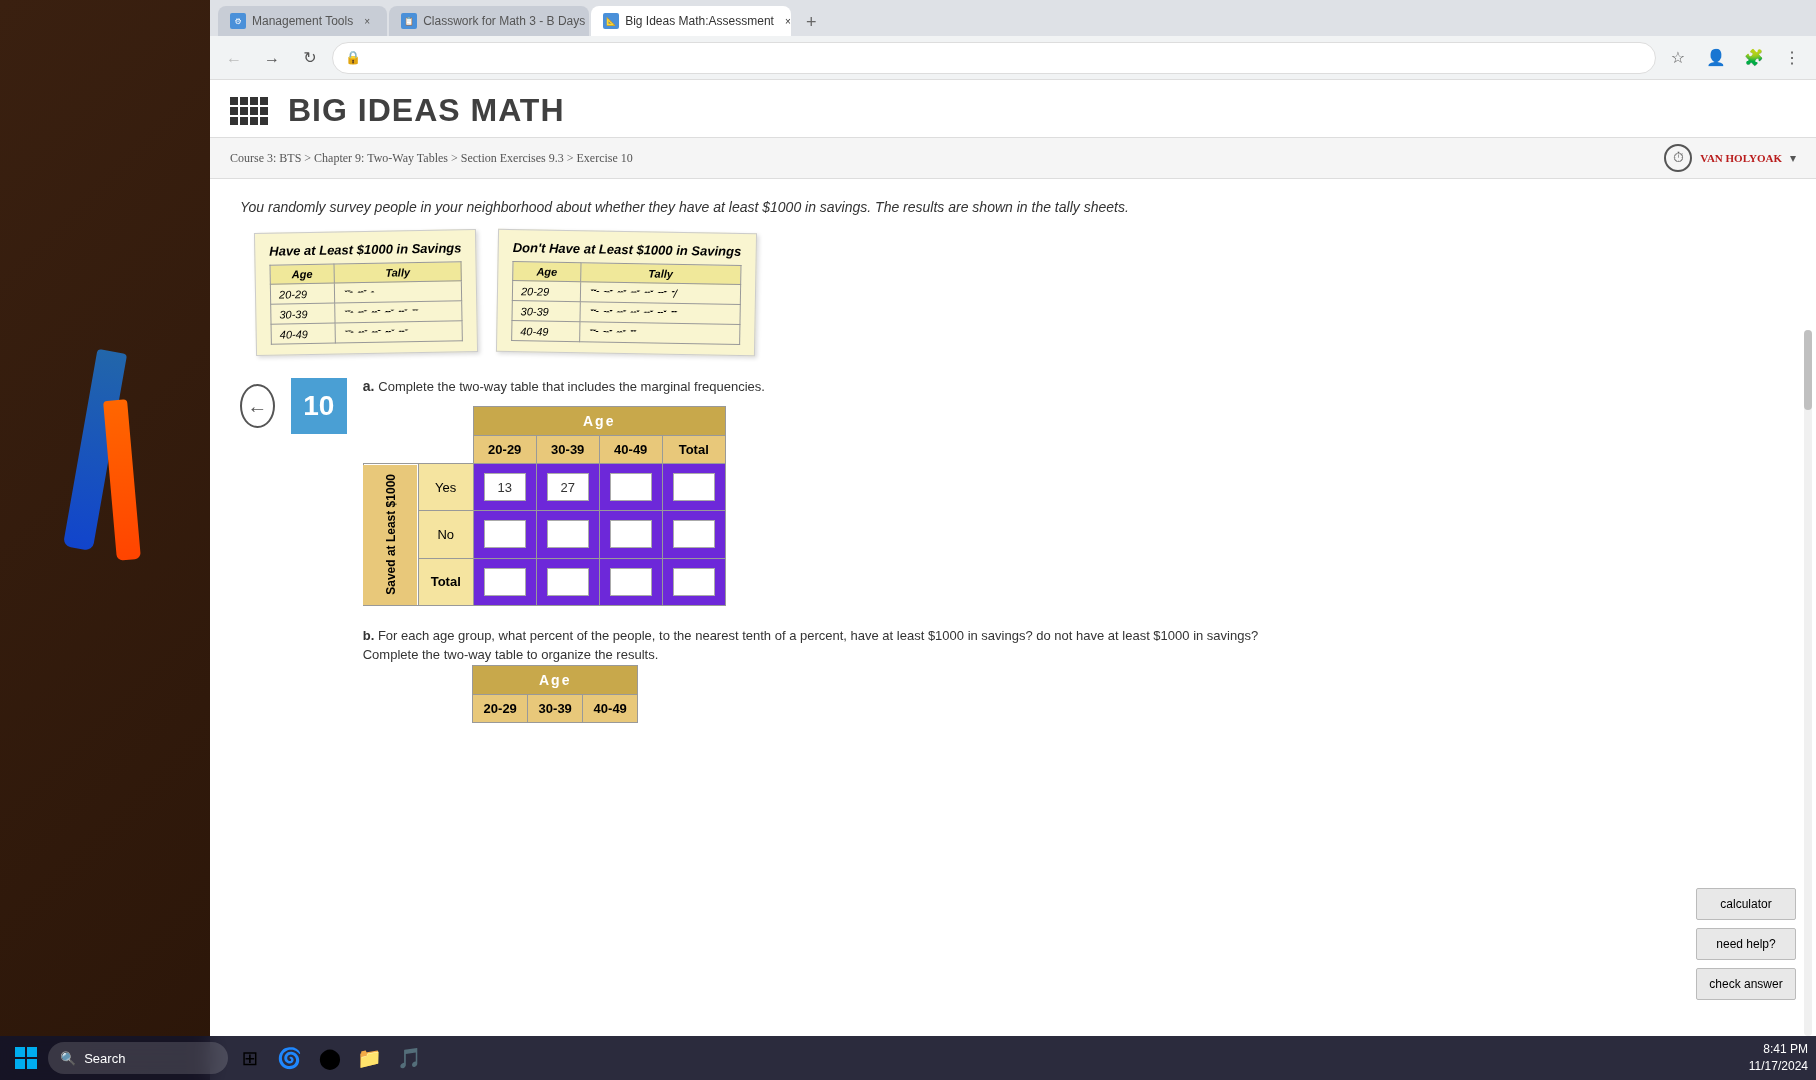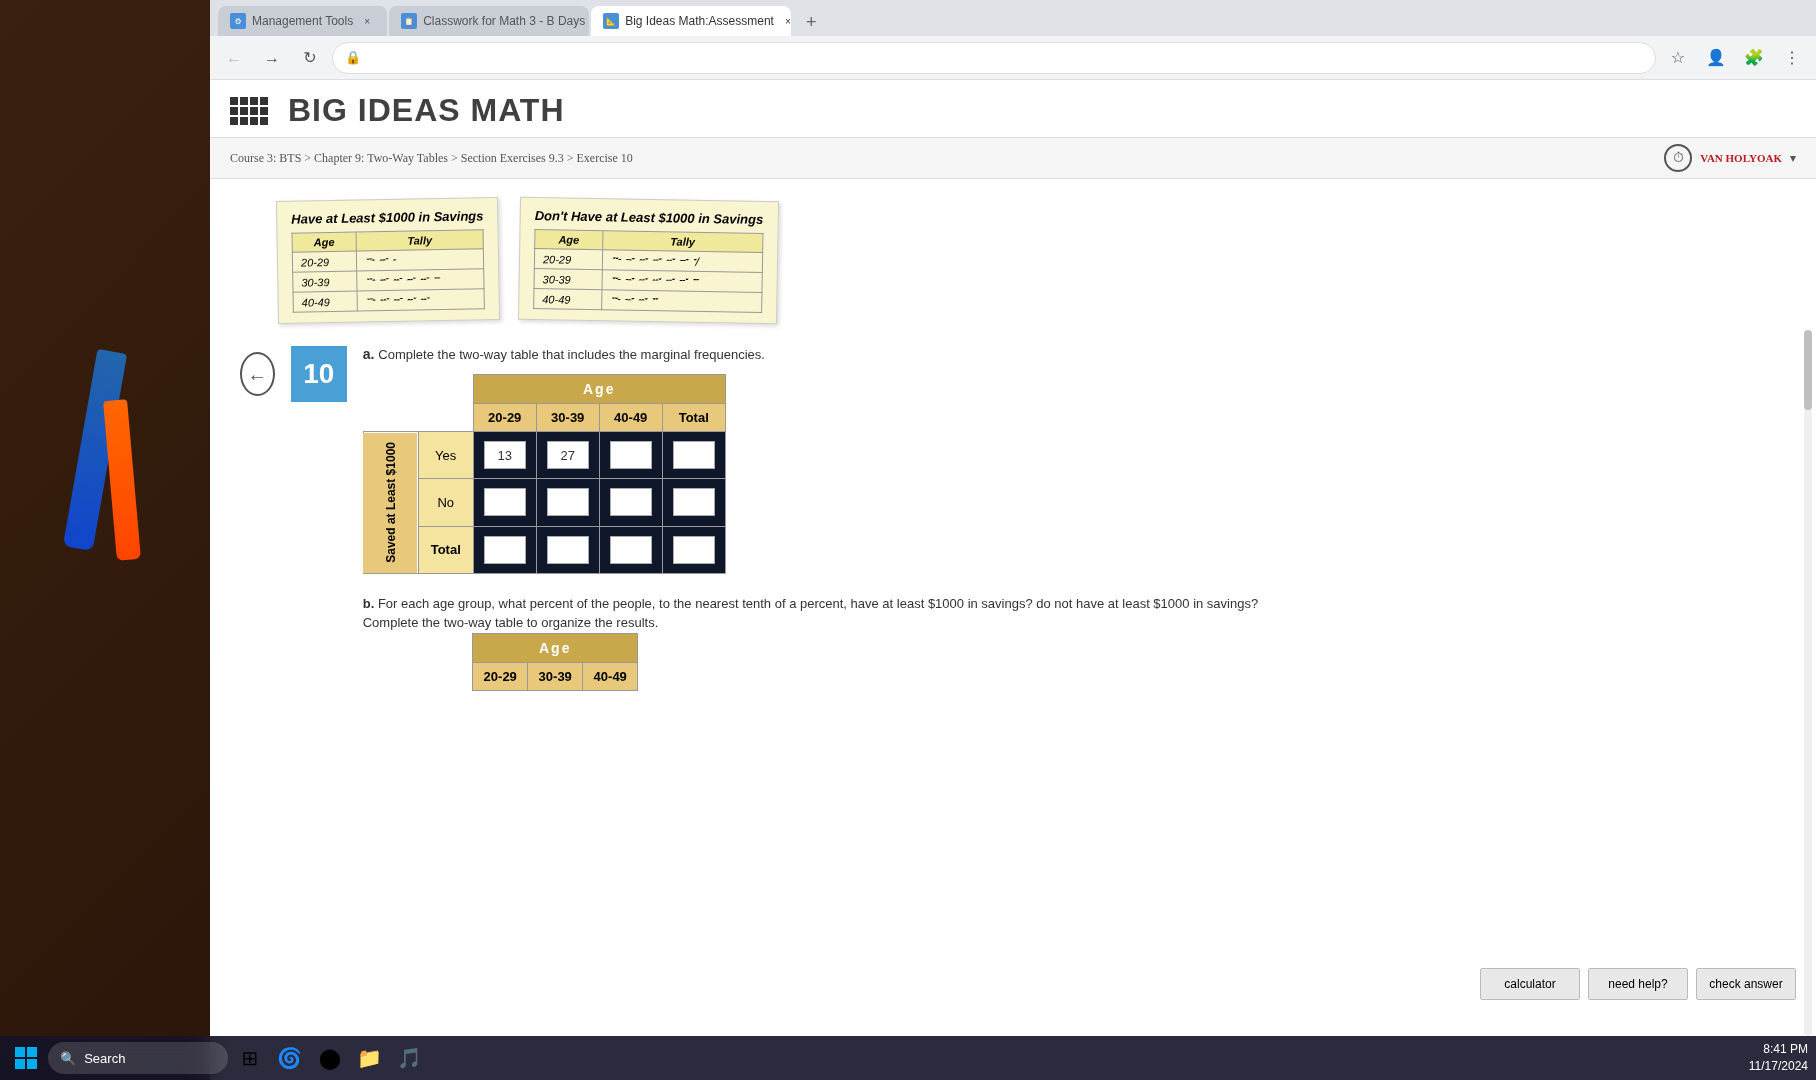--- a/index.html
+++ b/index.html
@@ -254,21 +254,21 @@
       color: #333;
       margin-bottom: 16px;
       font-style: italic;
     }
 
     
     .tally-sheets {
       display: flex;
       gap: 20px;
       margin-bottom: 24px;
-      margin-left: 37px;
+      margin-left: 15px;
     }
 
     .tally-sheet {
       background: #f9f5d0;
       border: 1px solid #ccc;
       padding: 10px 14px;
       min-width: 220px;
       font-size: 12px;
       position: relative;
       transform: rotate(-1deg);
@@ -373,21 +373,21 @@
       padding-left: 10px;
     }
 
     .table-row-sub-header {
       background: #f5e4a0;
       text-align: right;
       padding-right: 10px;
     }
 
     .input-cell {
-      background: #0f172a;
+      background: #6d28d9;
       padding: 2px;
     }
 
     .table-input {
       width: 42px;
       height: 28px;
       border: 1px solid #aaa;
       text-align: center;
       font-size: 13px;
       background: #fff;
@@ -404,21 +404,21 @@
       color: #333;
       line-height: 1.5;
     }
 
     
     .right-sidebar {
       position: fixed;
       right: 20px;
       bottom: 80px;
       display: flex;
-      flex-direction: row;
+      flex-direction: column;
       gap: 8px;
     }
 
     .sidebar-btn {
       background: #e8e8e8;
       border: 1px solid #bbb;
       padding: 8px 12px;
       font-size: 12px;
       cursor: pointer;
       text-align: center;
@@ -622,20 +622,21 @@
       <span>Course 3: BTS &gt; Chapter 9: Two-Way Tables &gt; Section Exercises 9.3 &gt; Exercise 10</span>
       <div class="user-area">
         <div class="timer-icon">⏱</div>
         <span class="user-name">VAN HOLYOAK</span>
         <span style="cursor:pointer;">▾</span>
       </div>
     </div>
 
     <div class="exercise-area">
 
+      <p class="exercise-intro">You randomly survey people in your neighborhood about whether they have at least $1000 in savings. The results are shown in the tally sheets.</p>
 
       <div class="tally-sheets">
 
         <div class="tally-sheet">
           <div class="tally-sheet-title">Have at Least $1000 in Savings</div>
           <table class="tally-table">
             <thead>
               <tr>
                 <th>Age</th>
                 <th>Tally</th>

